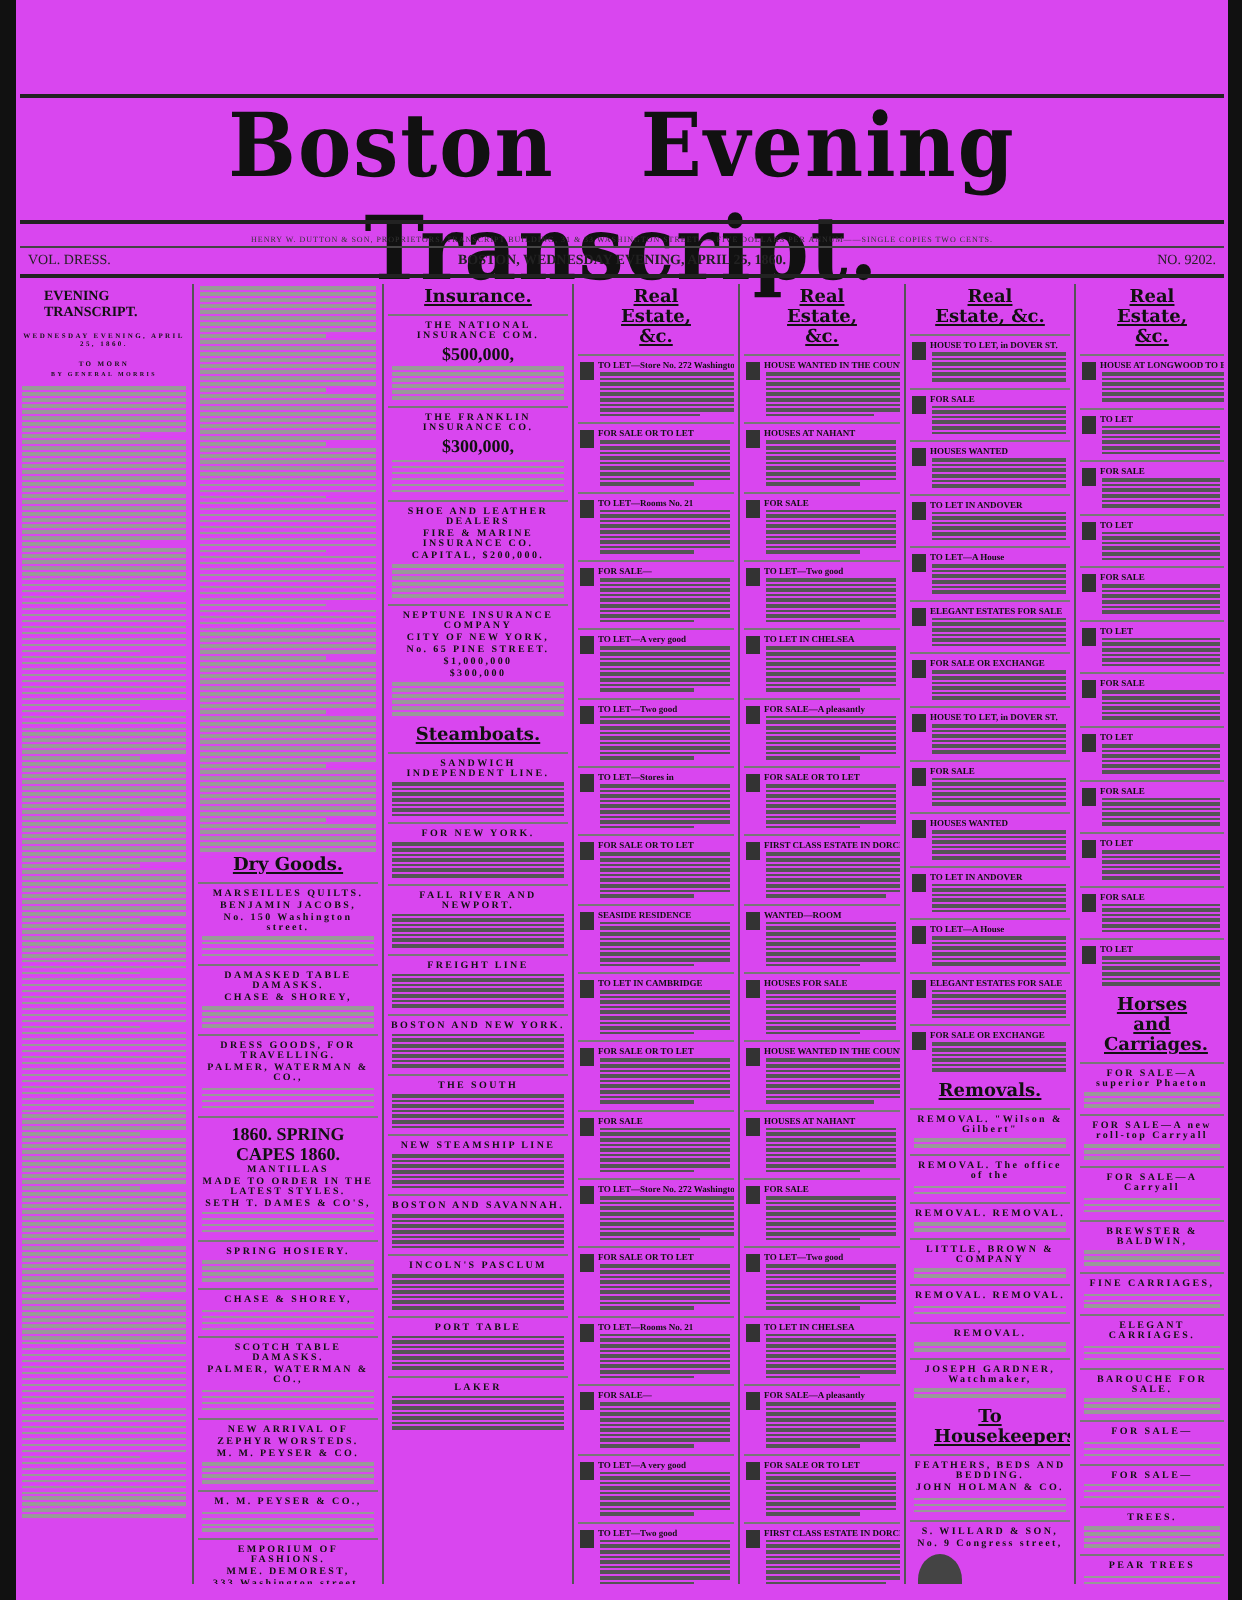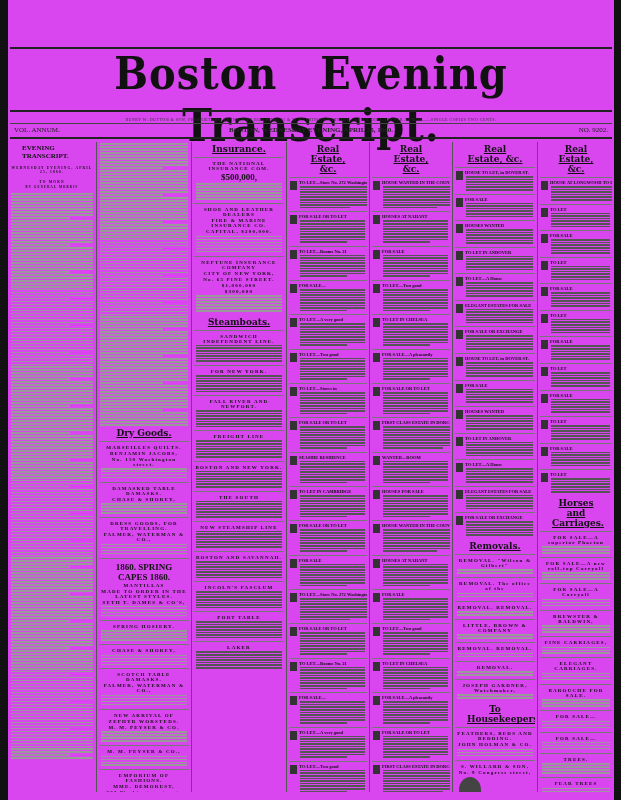--- a/index.html
+++ b/index.html
@@ -39,21 +39,21 @@
   <div class="rule-thick" style="top:47px"></div>
   <div class="masthead">
     <span>Boston</span>
     <span>Evening</span>
     <span>Transcript.</span>
   </div>
   <div class="rule-thick" style="top:110px"></div>
   <div class="proprietors">HENRY W. DUTTON &amp; SON, PROPRIETORS, TRANSCRIPT BUILDING, 31 &amp; 33 WASHINGTON STREET——FIVE DOLLARS PER ANNUM——SINGLE COPIES TWO CENTS.</div>
   <div class="rule-thin" style="top:123px"></div>
   <div class="dateline">
-    <span class="vol">VOL. ANNUM.</span>
+    <span class="vol">VOL. DRESS.</span>
     <span class="date">BOSTON, WEDNESDAY EVENING, APRIL 25, 1860.</span>
     <span class="no">NO. 9202.</span>
   </div>
   <div class="rule-thick" style="top:137px"></div>
 
   <div class="col" style="left:2px;width:84px">
     <div class="hdr" style="font-size:7px;text-align:left">EVENING TRANSCRIPT.</div>
     <div class="ad" style="border:none">
         <div class="t" style="font-size:3.5px">WEDNESDAY EVENING, APRIL 25, 1860.</div>
       </div>
@@ -445,20 +445,30 @@
           <div class="t">THE NATIONAL INSURANCE COM.</div>
           <div class="big">$500,000,</div>
           <div class="line"></div>
           <div class="line"></div>
           <div class="line"></div>
           <div class="line"></div>
           <div class="line"></div>
           <div class="line"></div>
         </div>
         <div class="ad">
+          <div class="t">THE FRANKLIN INSURANCE CO.</div>
+          <div class="big">$300,000,</div>
+          <div class="line"></div>
+          <div class="line"></div>
+          <div class="line"></div>
+          <div class="line"></div>
+          <div class="line"></div>
+          <div class="line"></div>
+        </div>
+        <div class="ad">
           <div class="t">SHOE AND LEATHER DEALERS</div>
           <div class="t">FIRE &amp; MARINE INSURANCE CO.</div>
           <div class="t">CAPITAL, $200,000.</div>
           <div class="line"></div>
           <div class="line"></div>
           <div class="line"></div>
           <div class="line"></div>
           <div class="line"></div>
           <div class="line"></div>
         </div>

